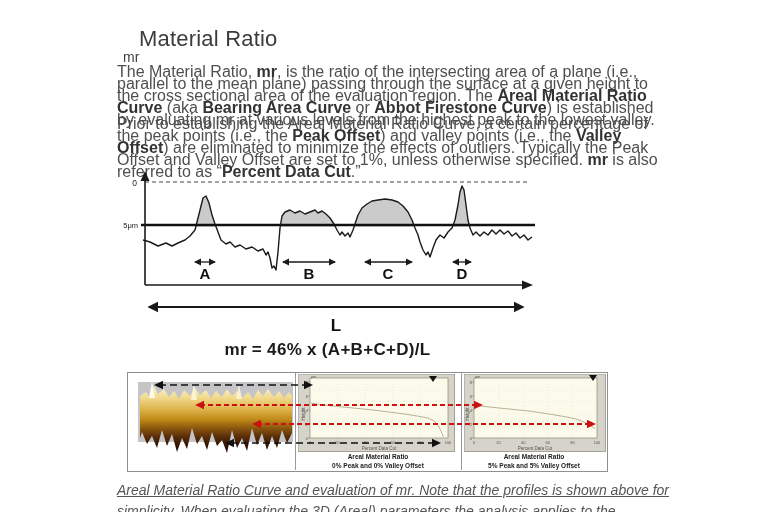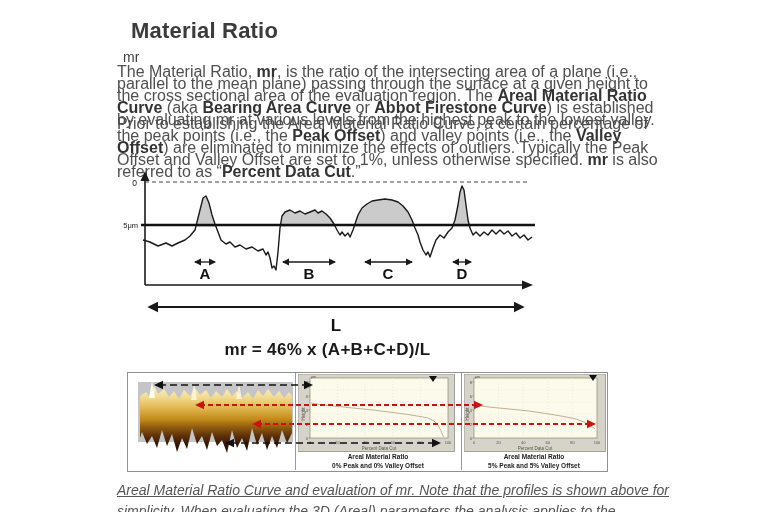--- a/index.html
+++ b/index.html
@@ -1,19 +1,19 @@
 <!DOCTYPE html>
 <html><head>
 <meta charset="utf-8">
 <style>
   html,body{margin:0;padding:0;background:#ffffff;}
   body{width:768px;height:512px;position:relative;overflow:hidden;
        font-family:"Liberation Sans",sans-serif;color:#4f4f4f;}
   .abs{position:absolute;}
-  h1{font-size:22px;font-weight:700;color:#3b3b3b;margin:8px;letter-spacing:0.2px;}
+  h1{font-size:22px;font-weight:400;color:#3b3b3b;margin:16px;letter-spacing:0.2px;}
   h2{font-size:14px;font-weight:400;color:#3f3f3f;margin:0;}
   .para{font-size:16px;line-height:12px;color:#4f4f4f;width:552px;}
   .para .b{font-weight:bold;color:#333;}
   .formula{font-size:17px;font-weight:bold;color:#1a1a1a;text-align:center;letter-spacing:0.3px;}
   .caption{font-size:14px;font-style:italic;line-height:21px;color:#555;width:552px;text-decoration:underline;}
   .figbox{border:1px solid #909090;background:#fff;}
   .vdivider{width:1px;background:#9a9a9a;}
   .chart-label{font-size:6.5px;font-weight:bold;color:#1c1c1c;text-align:center;line-height:8px;}
   svg text{font-family:"Liberation Sans",sans-serif;}
 </style>

